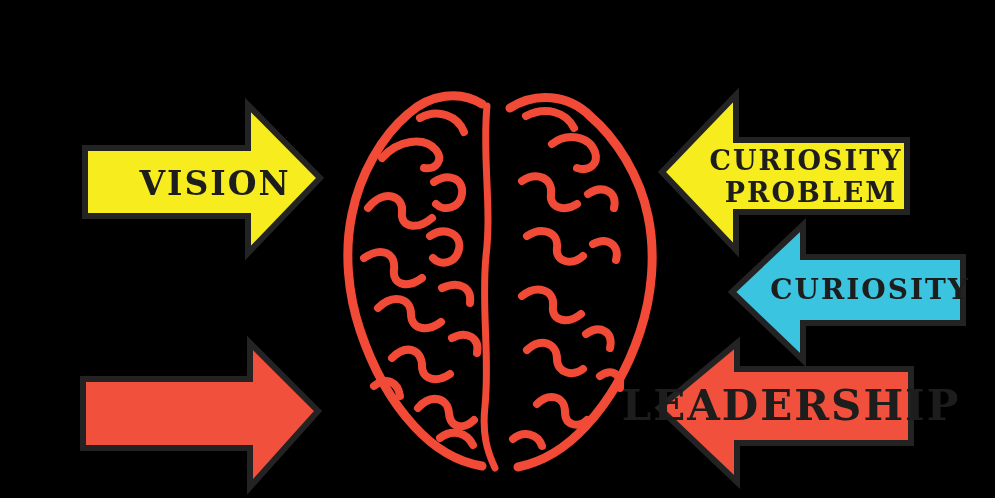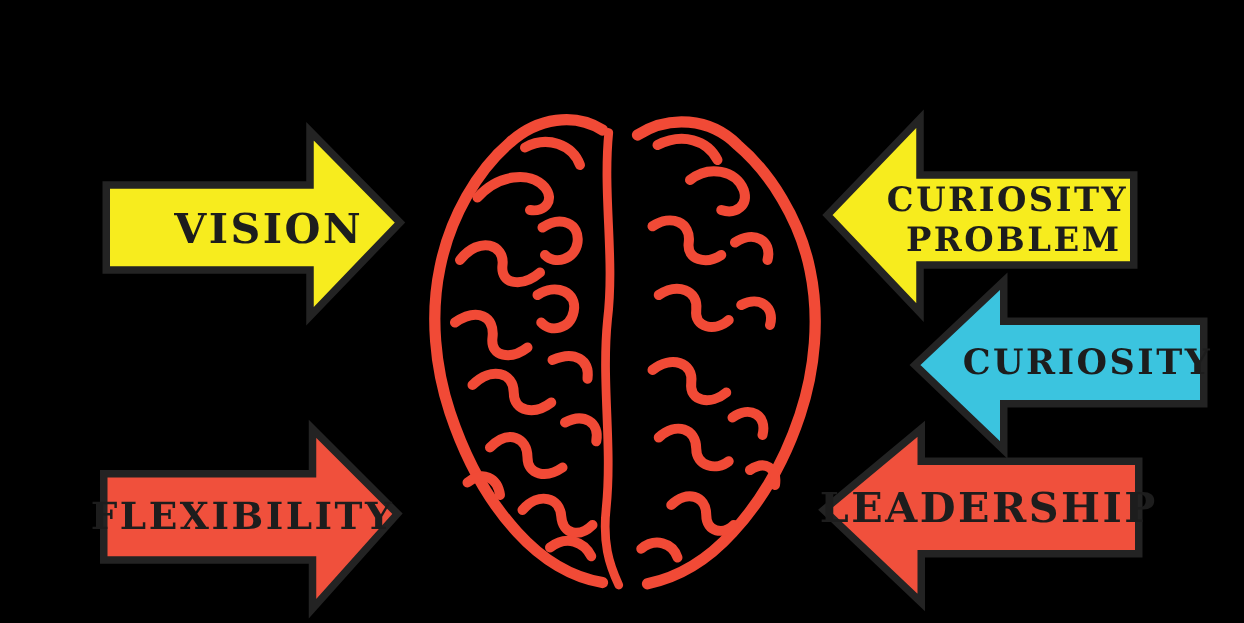--- a/index.html
+++ b/index.html
@@ -22,40 +22,39 @@
     line-height:1;
     text-align:center;
   }
   .brain{position:absolute;left:330px;top:86px;}
   .brain svg{display:block;overflow:visible;}
   .brain path{fill:none;stroke-linecap:round;stroke-linejoin:round;}
   .fs34{font-size:33px;}
   .fs29{font-size:28px;}
   .fs31{font-size:30px;}
   .fs28{font-size:27px;}
-  .fs35{font-size:33px;}
+  .fs35{font-size:42px;}
 </style>
 </head>
 <body>
 
 <div class="stage">
 
   <div class="arrow" style="left:78px;top:98px;width:250px;height:158px;">
     <svg width="250" height="158" viewBox="0 0 250 158">
       <polygon points="7,50 170,50 170,7 242,80 170,155 170,118 7,118" stroke="#232323" stroke-width="6" stroke-linejoin="miter" fill="#f7ec1e"></polygon>
     </svg>
     <div class="arrow-label fs34" style="left:92px;top:85px;margin-left:45px;">VISION</div>
   </div>
 
 
   <div class="arrow" style="left:76px;top:336px;width:252px;height:158px;">
     <svg width="252" height="158" viewBox="0 0 252 158">
       <polygon points="7,43 174,43 174,7 242,75 174,151 174,112 7,112" stroke="#232323" stroke-width="6" stroke-linejoin="miter" fill="#f0503c"></polygon>
     </svg>
-    <div class="arrow-label fs31" style="left:118px;top:78px;">FLEXIBILITY</div>
   </div>
 
   <div class="arrow" style="left:655px;top:88px;width:260px;height:168px;">
     <svg width="260" height="168" viewBox="0 0 260 168">
       <polygon points="7,84 81,7 81,52 252,52 252,124 81,124 81,162" stroke="#232323" stroke-width="6" stroke-linejoin="miter" fill="#f7ec1e"></polygon>
     </svg>
     <div class="arrow-label fs28" style="left:151px;top:72px;">CURIOSITY</div>
     <div class="arrow-label fs28" style="left:156px;top:104px;">PROBLEM</div>
   </div>
 

